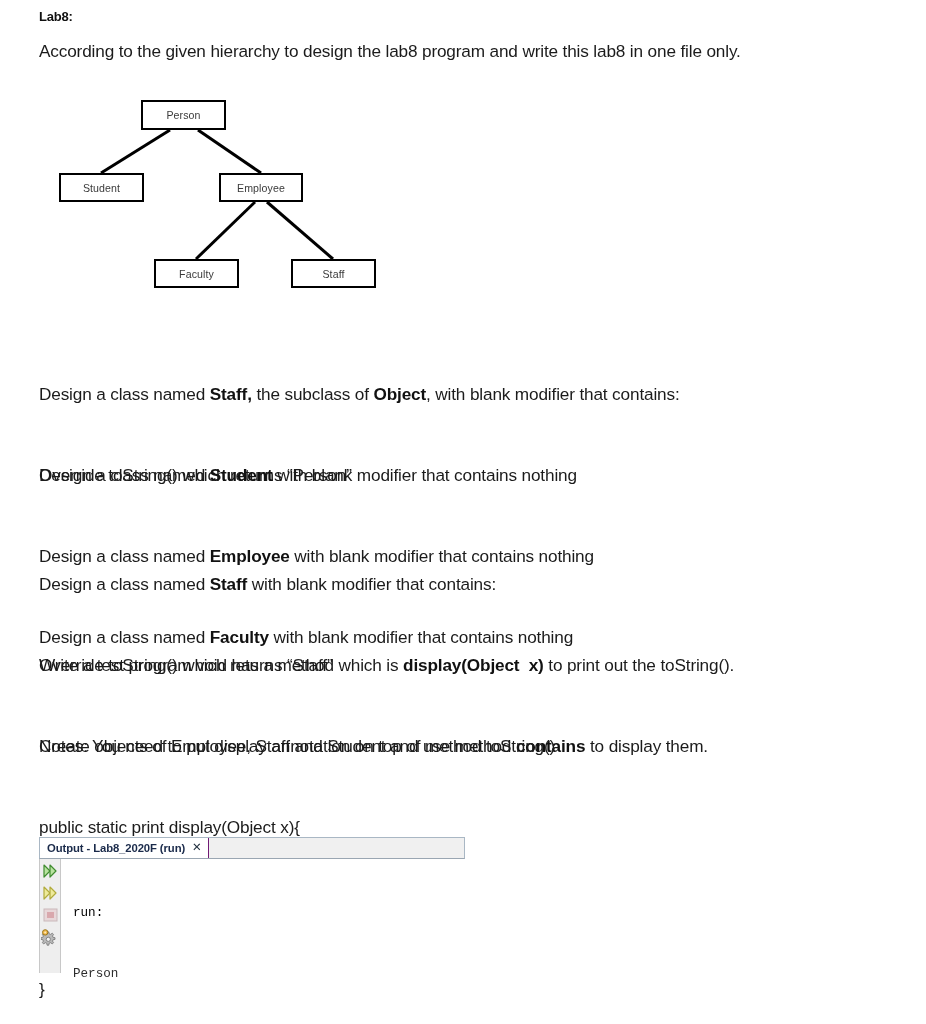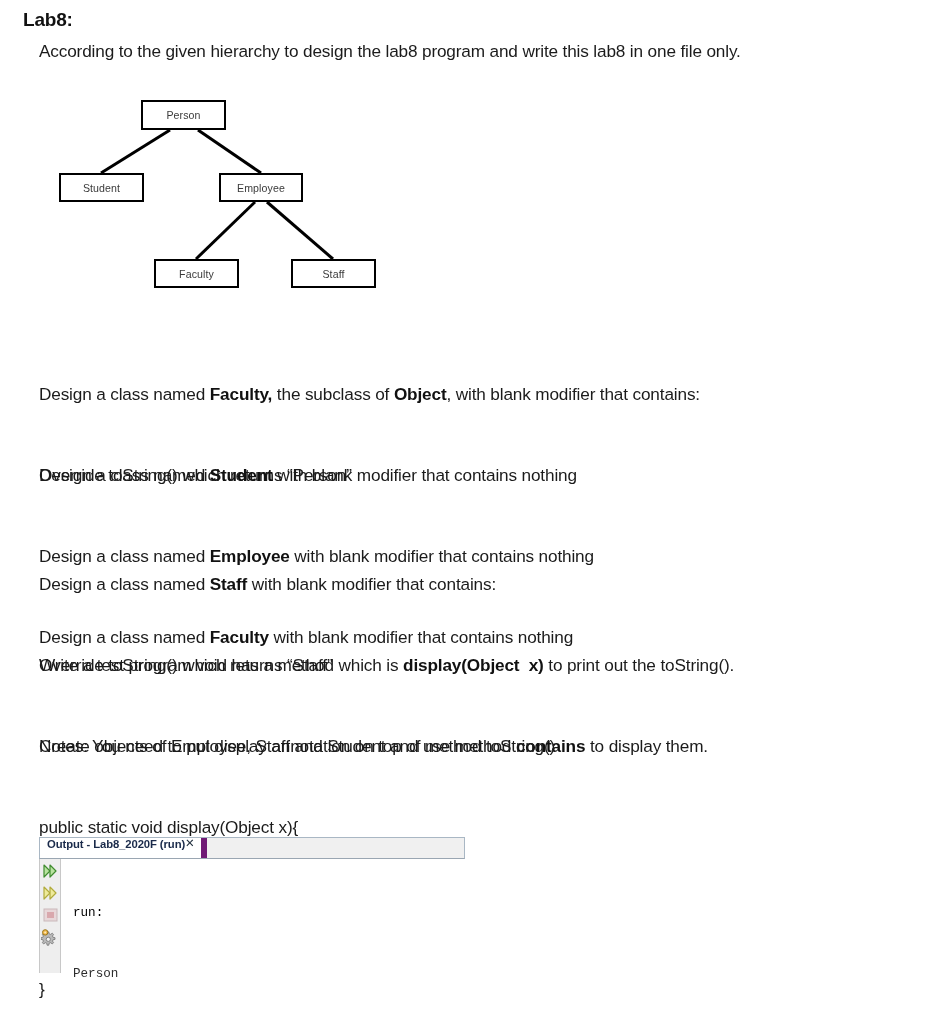--- a/index.html
+++ b/index.html
@@ -19,23 +19,23 @@
   .page {
     position: absolute;
     left: 0; top: 0;
     width: 926px;
     height: 1024px;
   }
 
   
   .title {
     position: absolute;
-    left: 23px;
+    left: 39px;
     top: 9px;
-    font-size: 19px;
+    font-size: 13px;
     font-weight: bold;
     letter-spacing: -0.2px;
     color: #111111;
   }
   .intro {
     position: absolute;
     left: 39px;
     top: 41px;
     font-size: 17.2px;
     letter-spacing: -0.15px;
@@ -105,24 +105,26 @@
     height: 22px;
     background: #f0f0f0;
     border: 1px solid #a9b7c4;
     border-bottom: 1px solid #9aa6b2;
     box-sizing: border-box;
     display: flex;
     align-items: stretch;
   }
   .ow-tab {
     background: #ffffff;
-    border-right: 6px solid #701a75;
+    border-right: 1px solid #701a75;
     box-sizing: border-box;
     padding: 0 6px 0 7px;
     display: flex;
+    align-items: center;
+    gap: 7px;
     height: 100%;
   }
   .ow-tab-label {
     font-size: 11.3px;
     font-weight: bold;
     color: #1a2a4a;
     white-space: nowrap;
     letter-spacing: -0.1px;
   }
   .ow-tab-close {
@@ -201,21 +203,21 @@
     </div>
     <div class="node-box" id="node-faculty">
       <span>Faculty</span>
     </div>
     <div class="node-box" id="node-staff">
       <span>Staff</span>
     </div>
   </div>
 
   <div class="para" id="para-person">
-    <div><span>Design a class named </span><b>Faculty,</b><span> the subclass of </span><b>Object</b><span>, with blank modifier that contains:</span></div>
+    <div><span>Design a class named </span><b>Staff,</b><span> the subclass of </span><b>Object</b><span>, with blank modifier that contains:</span></div>
     <div>Override toString() which returns “Person”</div>
   </div>
 
   <div class="para" id="para-classes">
     <div><span>Design a class named </span><b>Student</b><span> with blank modifier that contains nothing</span></div>
     <div><span>Design a class named </span><b>Employee</b><span> with blank modifier that contains nothing</span></div>
     <div><span>Design a class named </span><b>Faculty</b><span> with blank modifier that contains nothing</span></div>
   </div>
 
   <div class="para" id="para-staff">
@@ -223,21 +225,21 @@
     <div>Override toString() which returns “Staff”</div>
   </div>
 
   <div class="para" id="para-test">
     <div><span>Write a test program void has a method which is </span><b>display(Object  x)</b><span> to print out the toString().</span></div>
     <div><span>Create objects of Employee, Staff and Student and use method </span><b>contains</b><span> to display them.</span></div>
   </div>
 
   <div class="para" id="para-notes">
     <div>Notes: You need to put display annotation on top of method toString()</div>
-    <div>public static void display(Object x){</div>
+    <div>public static print display(Object x){</div>
     <div><span class="indent">System.out.println(x.toString());</span></div>
     <div>}</div>
   </div>
 
   <div class="output-window">
 
     <div class="ow-tabstrip">
       <div class="ow-tab">
         <span class="ow-tab-label">Output - Lab8_2020F (run)</span>
         <span class="ow-tab-close">✕</span>

